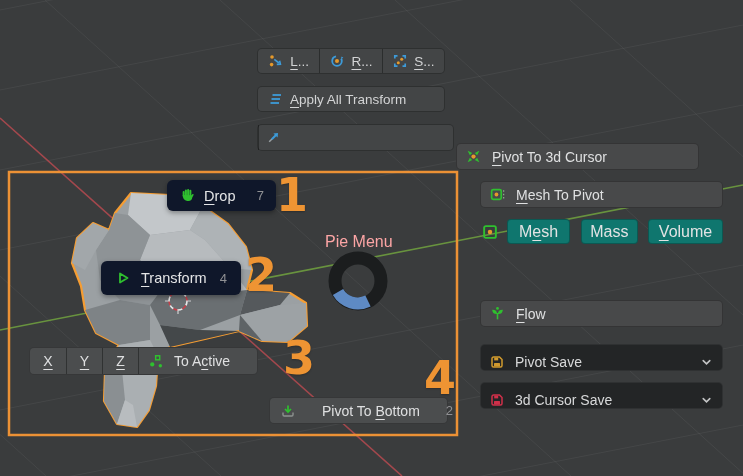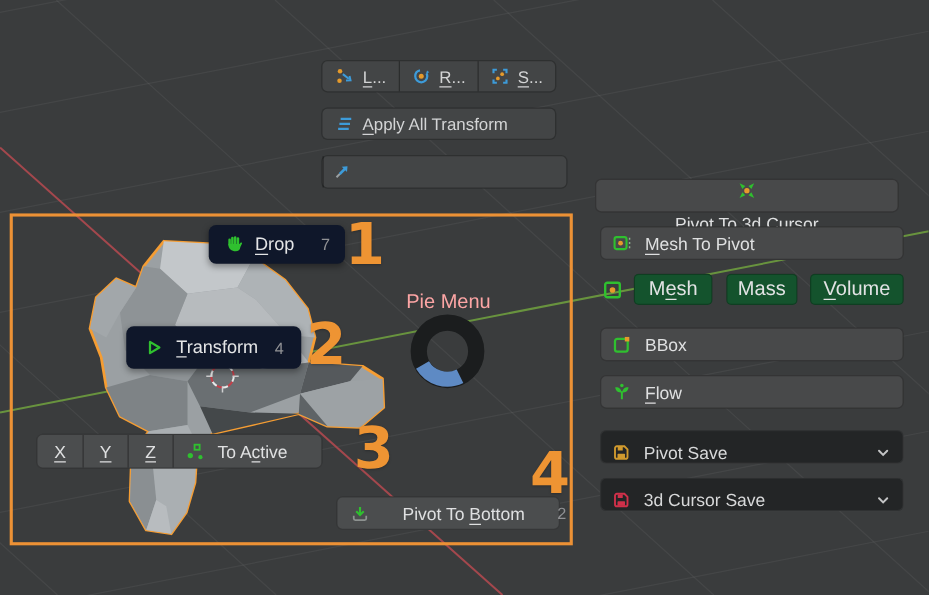--- a/index.html
+++ b/index.html
@@ -21,21 +21,21 @@
   .key{text-decoration:underline;text-underline-offset:2.5px;text-decoration-thickness:1px;}
   .count{color:#909194;font-size:13px;margin-left:auto;}
   .icon{flex:0 0 auto;display:block;}
   .lbl{white-space:nowrap;}
   
   .toprow{left:257px;width:188px;background:#434546;border:1px solid rgba(0,0,0,.3);
           border-radius:5px;display:flex;align-items:center;color:#d3d4d5;font-size:13.5px;z-index:4;}
   .annot{position:absolute;z-index:3;color:#ee9433;font-family:"DejaVu Sans",sans-serif;
          font-weight:800;font-size:46px;line-height:1;text-shadow:0 1px 2px rgba(0,0,0,.25);}
   .pie-label{position:absolute;z-index:2;color:#fca5a5;font-size:16px;}
-  .mini-btn{background:#14532d;border:1px solid rgba(0,0,0,.25);border-radius:4px;
+  .mini-btn{background:#0f766e;border:1px solid rgba(0,0,0,.25);border-radius:4px;
             height:23px;display:flex;align-items:center;justify-content:center;color:#e2e3e4;}
 </style>
 </head>
 <body>
 <div id="stage">
 
 <svg id="bg" width="743" height="476" viewBox="0 0 743 476">
   <rect x="0" y="0" width="743" height="476" fill="#3a3c3d"></rect>
 
   <g stroke="rgba(255,255,255,0.055)" stroke-width="1">
@@ -146,21 +146,21 @@
   <div class="sep"></div>
   <div class="seg" style="width:27px;">
     <svg class="icon" width="16" height="16" viewBox="0 0 16 16">
       <path d="M4.2,11.8 L7,9" stroke="#9aa0a3" stroke-width="1.5" fill="none"></path>
       <path d="M6.8,9.2 L11,5" stroke="#3d9bd9" stroke-width="2" fill="none"></path>
       <path d="M13,3 L12.6,7.6 L8.4,3.4 Z" fill="#3d9bd9"></path>
     </svg>
   </div>
 </div>
 
-<div class="abs row-light" style="left:476px;top:143px;width:243px;height:27px;padding:0 8px;gap:10px;flex-direction:column;">
+<div class="abs row-light" style="left:456px;top:143px;width:243px;height:27px;padding:0 8px;gap:10px;">
   <svg class="icon" width="17" height="17" viewBox="0 0 16 16">
     <g fill="#2fc02f">
       <path d="M2.5,2.5 L6.8,4.6 L4.6,6.8 Z"></path>
           <path d="M13.5,2.5 L11.4,6.8 L9.2,4.6 Z"></path>
       <path d="M2.5,13.5 L4.6,9.2 L6.8,11.4 Z"></path>
           <path d="M13.5,13.5 L9.2,11.4 L11.4,9.2 Z"></path>
     </g>
     <circle cx="8" cy="8" r="2" fill="#e59a2b"></circle>
   </svg>
   <span class="lbl"><span></span><span class="key">P</span><span>ivot To 3d Cursor</span></span>
@@ -186,27 +186,20 @@
     <span class="lbl"><span>M</span><span class="key">e</span><span>sh</span></span>
   </div>
   <div class="mini-btn" style="width:57px;margin-left:11px;">
     <span class="lbl"><span>Mass</span><span class="key"></span><span></span></span>
   </div>
   <div class="mini-btn" style="width:75px;margin-left:10px;">
     <span class="lbl"><span></span><span class="key">V</span><span>olume</span></span>
   </div>
 </div>
 
-<div class="abs row-light" style="left:480px;top:262px;width:243px;height:27px;padding:0 8px;gap:10px;">
-  <svg class="icon" width="17" height="17" viewBox="0 0 16 16">
-    <rect x="2.8" y="3.8" width="9.6" height="9.6" rx="1.8" fill="none" stroke="#2fc02f" stroke-width="1.7"></rect>
-    <rect x="10.2" y="2.4" width="3.4" height="3.4" fill="#e59a2b"></rect>
-  </svg>
-  <span class="lbl"><span>BBox</span><span class="key"></span><span></span></span>
-</div>
 
 <div class="abs row-light" style="left:480px;top:300px;width:243px;height:27px;padding:0 8px;gap:10px;">
   <svg class="icon" width="17" height="17" viewBox="0 0 16 16">
     <path d="M8,13.5 V7.5" stroke="#2fc02f" stroke-width="1.5" fill="none"></path>
     <path d="M7.7,8.5 C4.5,8.8 3.2,6.8 3,4.6 C5.8,4.4 7.6,5.9 7.7,8.5 Z" fill="#2fc02f"></path>
     <path d="M8.3,8.5 C11.5,8.8 12.8,6.8 13,4.6 C10.2,4.4 8.4,5.9 8.3,8.5 Z" fill="#2fc02f"></path>
     <circle cx="8" cy="3.2" r="1.3" fill="#2fc02f"></circle>
   </svg>
   <span class="lbl"><span></span><span class="key">F</span><span>low</span></span>
 </div>

